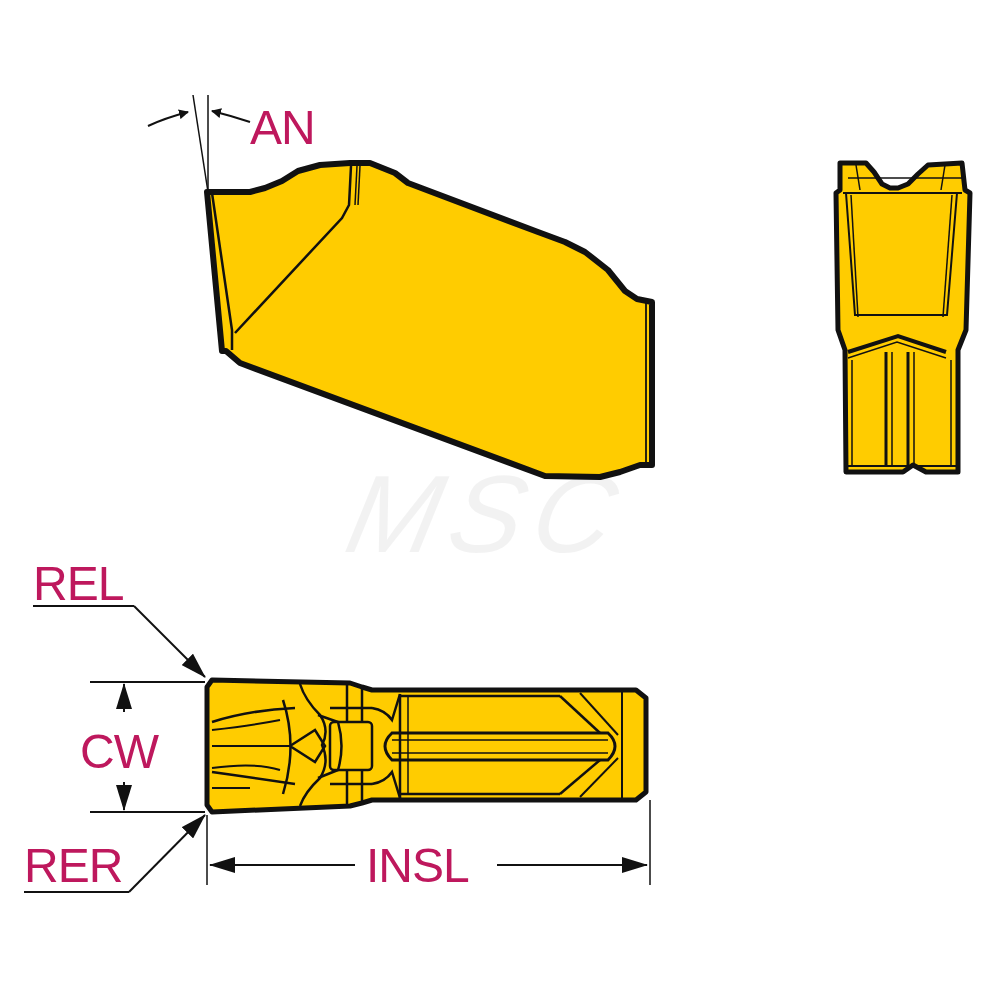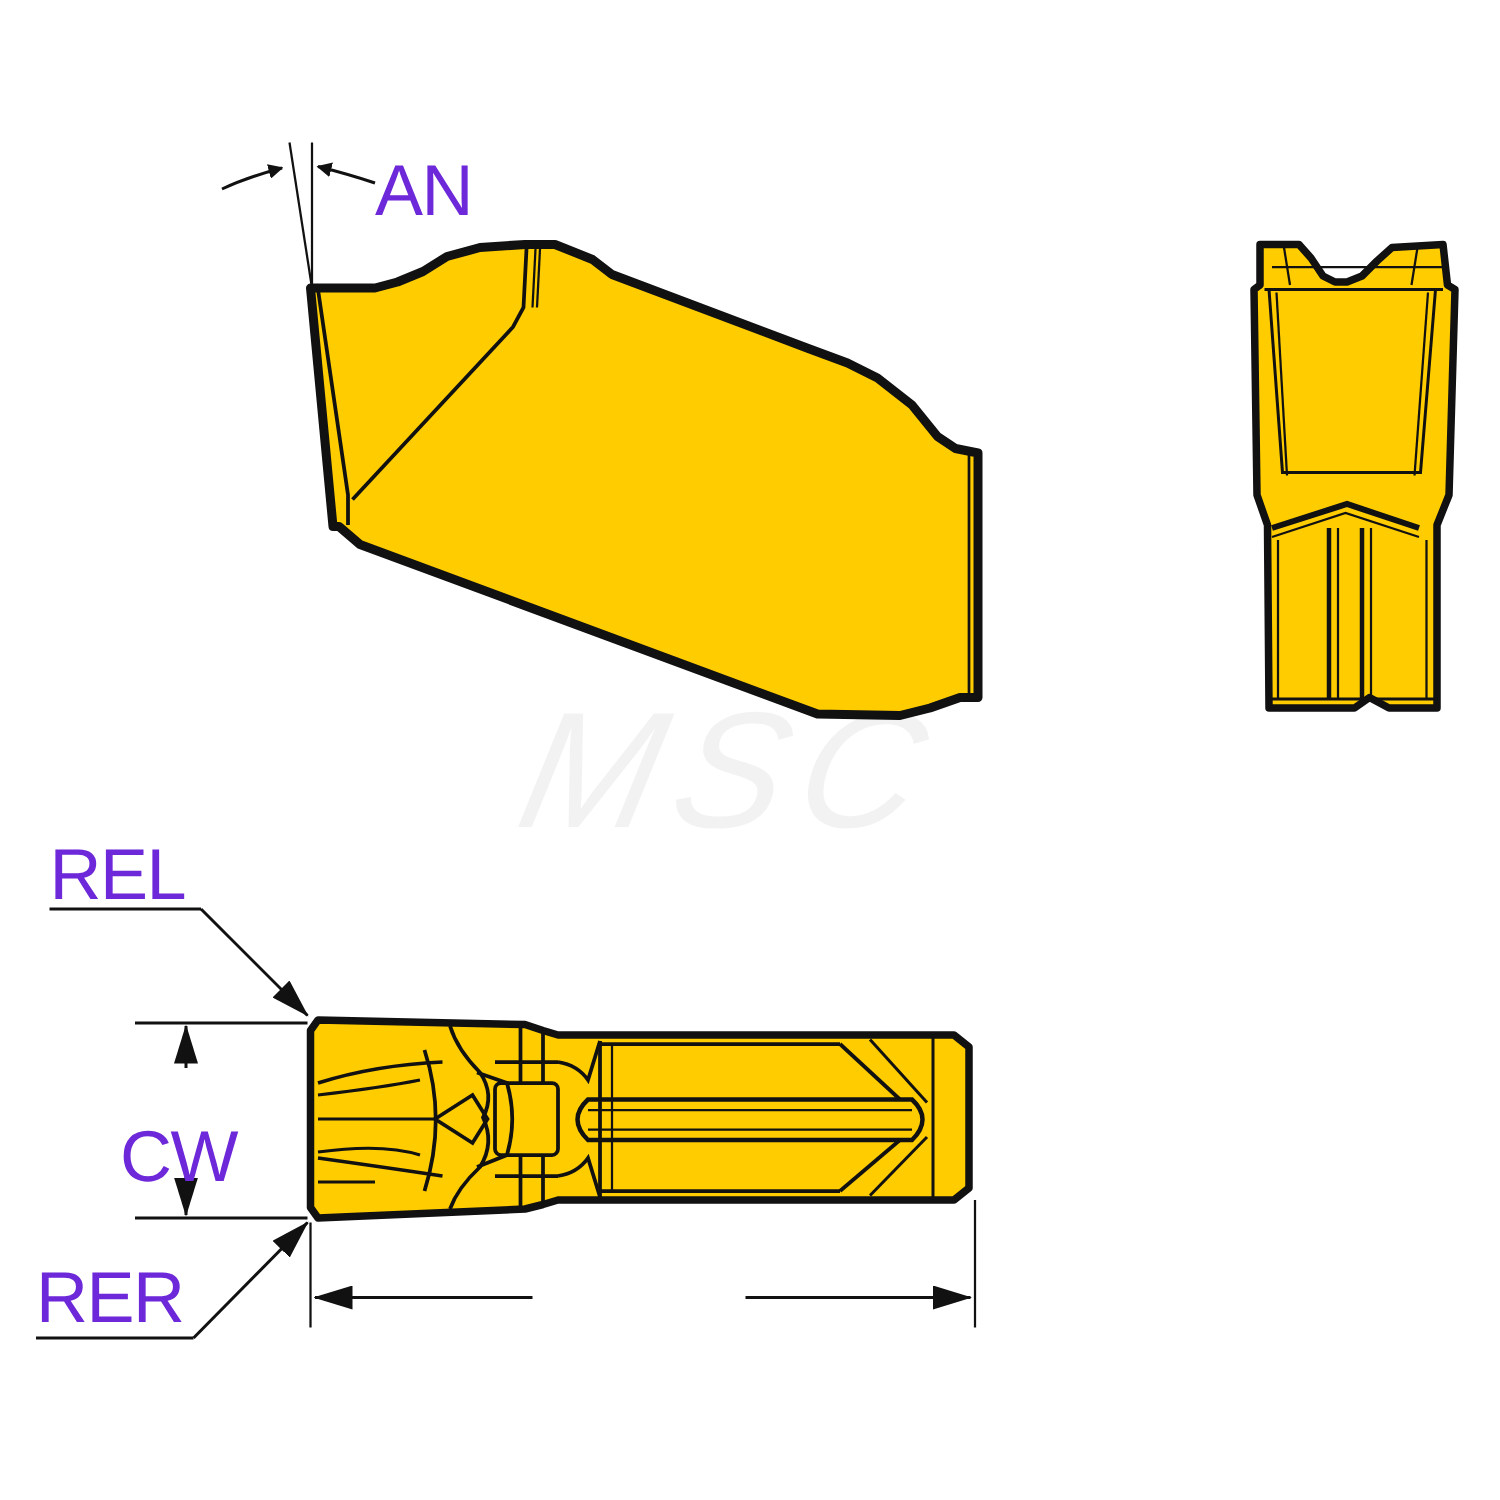--- a/index.html
+++ b/index.html
@@ -1,21 +1,21 @@
 <!DOCTYPE html>
 <html><head>
   <meta charset="utf-8">
   <style>
     html, body { margin: 0; padding: 0; background: #ffffff; }
     body { width: 1000px; height: 1000px; position: relative; overflow: hidden; }
     .canvas { position: absolute; left: 0; top: 0; width: 1000px; height: 1000px; }
     .label {
       position: absolute;
       font-family: "Liberation Sans", "DejaVu Sans", sans-serif;
-      color: #6d28d9;
+      color: #be185d;
       font-size: 48px;
       line-height: 1;
       letter-spacing: -1px;
       white-space: nowrap;
     }
     .watermark {
       position: absolute;
       font-family: "Liberation Sans", sans-serif;
       font-style: italic;
       font-size: 110px;
@@ -124,17 +124,18 @@
       <path d="M560,696 L600,733" fill="none" stroke="#111" stroke-width="2.5"></path>
       <path d="M560,794 L600,760" fill="none" stroke="#111" stroke-width="2.5"></path>
       <path d="M580,693 L618,735" fill="none" stroke="#111" stroke-width="2"></path>
       <path d="M580,797 L618,758" fill="none" stroke="#111" stroke-width="2"></path>
       <line x1="622" y1="692" x2="622" y2="798" stroke="#111" stroke-width="2"></line>
     </g>
   </svg>
 
   <div class="label" style="left:250px; top:104px;">AN</div>
   <div class="label" style="left:33px; top:560px;text-align:center;">REL</div>
-  <div class="label" style="left:80px; top:748px;">CW</div>
+  <div class="label" style="left:80px; top:728px;">CW</div>
   <div class="label" style="left:24px; top:842px;text-align:center;">RER</div>
+  <div class="label" style="left:366px; top:842px;">INSL</div>
 
   <div class="watermark">MSC</div>
 </div>
 
 </body></html>

